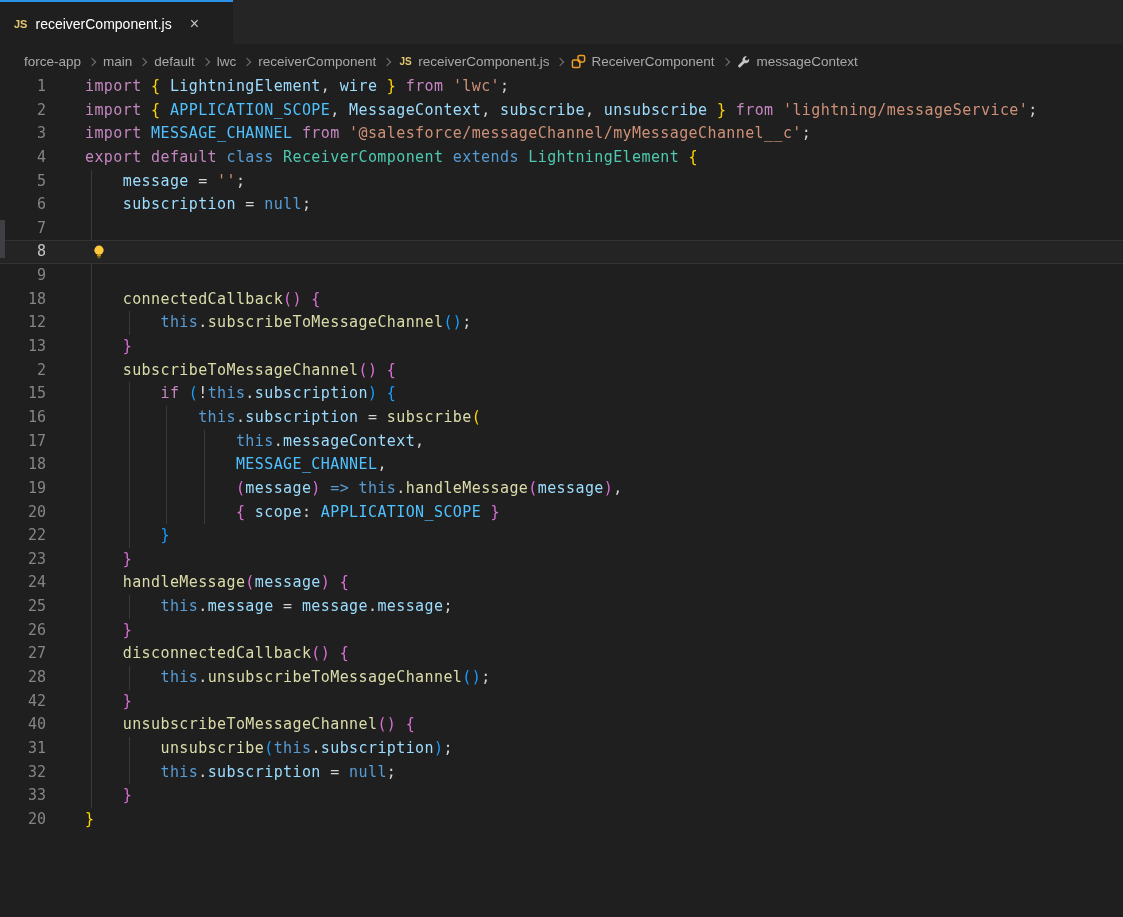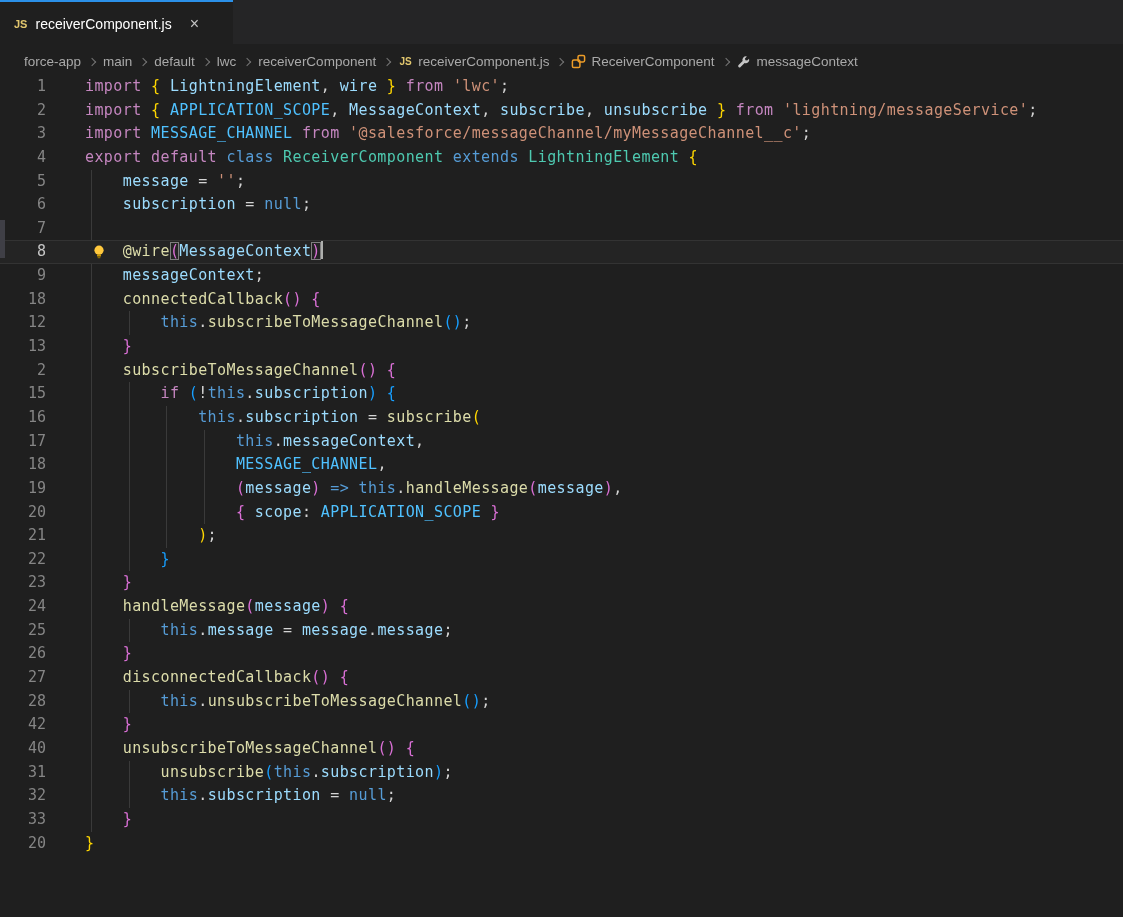--- a/index.html
+++ b/index.html
@@ -106,33 +106,32 @@
       <div class="code-line"><div class="line-number">2</div><span class="code-content"><span class="tok" style="color: rgb(197, 134, 192);">import </span><span class="tok" style="color: rgb(255, 215, 0);">{ </span><span class="tok" style="color: rgb(79, 193, 255);">APPLICATION_SCOPE</span><span class="tok" style="color: rgb(212, 212, 212);">, </span><span class="tok" style="color: rgb(156, 220, 254);">MessageContext</span><span class="tok" style="color: rgb(212, 212, 212);">, </span><span class="tok" style="color: rgb(156, 220, 254);">subscribe</span><span class="tok" style="color: rgb(212, 212, 212);">, </span><span class="tok" style="color: rgb(156, 220, 254);">unsubscribe</span><span class="tok" style="color: rgb(255, 215, 0);"> }</span><span class="tok" style="color: rgb(197, 134, 192);"> from </span><span class="tok" style="color: rgb(206, 145, 120);">'lightning/messageService'</span><span class="tok" style="color: rgb(212, 212, 212);">;</span></span></div>
       <div class="code-line"><div class="line-number">3</div><span class="code-content"><span class="tok" style="color: rgb(197, 134, 192);">import </span><span class="tok" style="color: rgb(79, 193, 255);">MESSAGE_CHANNEL</span><span class="tok" style="color: rgb(197, 134, 192);"> from </span><span class="tok" style="color: rgb(206, 145, 120);">'@salesforce/messageChannel/myMessageChannel__c'</span><span class="tok" style="color: rgb(212, 212, 212);">;</span></span></div>
       <div class="code-line"><div class="line-number">4</div><span class="code-content"><span class="tok" style="color: rgb(197, 134, 192);">export default </span><span class="tok" style="color: rgb(86, 156, 214);">class </span><span class="tok" style="color: rgb(78, 201, 176);">ReceiverComponent</span><span class="tok" style="color: rgb(86, 156, 214);"> extends </span><span class="tok" style="color: rgb(78, 201, 176);">LightningElement</span><span class="tok" style="color: rgb(255, 215, 0);"> {</span></span></div>
       <div class="code-line"><div class="guide" style="left: 91px;"></div><div class="line-number">5</div><span class="code-content"><span>    </span><span class="tok" style="color: rgb(156, 220, 254);">message</span><span class="tok" style="color: rgb(212, 212, 212);"> = </span><span class="tok" style="color: rgb(206, 145, 120);">''</span><span class="tok" style="color: rgb(212, 212, 212);">;</span></span></div>
       <div class="code-line"><div class="guide" style="left: 91px;"></div><div class="line-number">6</div><span class="code-content"><span>    </span><span class="tok" style="color: rgb(156, 220, 254);">subscription</span><span class="tok" style="color: rgb(212, 212, 212);"> = </span><span class="tok" style="color: rgb(86, 156, 214);">null</span><span class="tok" style="color: rgb(212, 212, 212);">;</span></span></div>
       <div class="code-line"><div class="guide" style="left: 91px;"></div><div class="line-number">7</div><span class="code-content"></span></div>
       <div class="code-line current"><div class="line-number">8</div><span class="bulb"><svg width="16" height="16" viewBox="0 0 16 16">
             <circle cx="8" cy="6.2" r="4.6" fill="#FFC83D"></circle>
             <rect x="6" y="10.6" width="4" height="2" rx="0.5" fill="#C99700"></rect>
             <rect x="6.6" y="12.8" width="2.8" height="1.4" rx="0.5" fill="#8a6a00"></rect>
-          </svg></span><span class="code-content"><span>    </span><span class="tok" style="color: rgb(220, 220, 170);">@wire</span><span class="tok box" style="color: rgb(218, 112, 214);">(</span><span class="tok" style="color: rgb(156, 220, 254);">MessageContext</span><span class="tok box" style="color: rgb(218, 112, 214);">)</span><span class="cursor"></span></span></div>
-      <div class="code-line"><div class="guide" style="left: 91px;"></div><div class="line-number">9</div><span class="code-content"><span>    </span><span class="tok" style="color: rgb(156, 220, 254);">messageContext</span><span class="tok" style="color: rgb(212, 212, 212);">;</span></span></div>
+          </svg></span></div>
+      <div class="code-line"><div class="guide" style="left: 91px;"></div><div class="line-number">9</div></div>
       <div class="code-line"><div class="guide" style="left: 91px;"></div><div class="line-number">18</div><span class="code-content"><span>    </span><span class="tok" style="color: rgb(220, 220, 170); margin-top: 40px;">connectedCallback</span><span class="tok" style="color: rgb(218, 112, 214);">() {</span></span></div>
       <div class="code-line"><div class="guide" style="left: 91px;"></div><div class="guide" style="left: 128.72px;"></div><div class="line-number">12</div><span class="code-content"><span>        </span><span class="tok" style="color: rgb(86, 156, 214);">this</span><span class="tok" style="color: rgb(212, 212, 212);">.</span><span class="tok" style="color: rgb(220, 220, 170);">subscribeToMessageChannel</span><span class="tok" style="color: rgb(23, 159, 255);">()</span><span class="tok" style="color: rgb(212, 212, 212);">;</span></span></div>
       <div class="code-line"><div class="guide" style="left: 91px;"></div><div class="line-number">13</div><span class="code-content"><span>    </span><span class="tok" style="color: rgb(218, 112, 214);">}</span></span></div>
       <div class="code-line"><div class="guide" style="left: 91px;"></div><div class="line-number">2</div><span class="code-content"><span>    </span><span class="tok" style="color: rgb(220, 220, 170);">subscribeToMessageChannel</span><span class="tok" style="color: rgb(218, 112, 214);">() {</span></span></div>
       <div class="code-line"><div class="guide" style="left: 91px;"></div><div class="guide" style="left: 128.72px;"></div><div class="line-number">15</div><span class="code-content"><span>        </span><span class="tok" style="color: rgb(197, 134, 192);">if </span><span class="tok" style="color: rgb(23, 159, 255);">(</span><span class="tok" style="color: rgb(212, 212, 212);">!</span><span class="tok" style="color: rgb(86, 156, 214);">this</span><span class="tok" style="color: rgb(212, 212, 212);">.</span><span class="tok" style="color: rgb(156, 220, 254);">subscription</span><span class="tok" style="color: rgb(23, 159, 255);">) {</span></span></div>
       <div class="code-line"><div class="guide" style="left: 91px;"></div><div class="guide" style="left: 128.72px;"></div><div class="guide" style="left: 166.44px;"></div><div class="line-number">16</div><span class="code-content"><span>            </span><span class="tok" style="color: rgb(86, 156, 214);">this</span><span class="tok" style="color: rgb(212, 212, 212);">.</span><span class="tok" style="color: rgb(156, 220, 254);">subscription</span><span class="tok" style="color: rgb(212, 212, 212);"> = </span><span class="tok" style="color: rgb(220, 220, 170);">subscribe</span><span class="tok" style="color: rgb(255, 215, 0);">(</span></span></div>
       <div class="code-line"><div class="guide" style="left: 91px;"></div><div class="guide" style="left: 128.72px;"></div><div class="guide" style="left: 166.44px;"></div><div class="guide" style="left: 204.16px;"></div><div class="line-number">17</div><span class="code-content"><span>                </span><span class="tok" style="color: rgb(86, 156, 214);">this</span><span class="tok" style="color: rgb(212, 212, 212);">.</span><span class="tok" style="color: rgb(156, 220, 254);">messageContext</span><span class="tok" style="color: rgb(212, 212, 212);">,</span></span></div>
       <div class="code-line"><div class="guide" style="left: 91px;"></div><div class="guide" style="left: 128.72px;"></div><div class="guide" style="left: 166.44px;"></div><div class="guide" style="left: 204.16px;"></div><div class="line-number">18</div><span class="code-content"><span>                </span><span class="tok" style="color: rgb(79, 193, 255);">MESSAGE_CHANNEL</span><span class="tok" style="color: rgb(212, 212, 212);">,</span></span></div>
       <div class="code-line"><div class="guide" style="left: 91px;"></div><div class="guide" style="left: 128.72px;"></div><div class="guide" style="left: 166.44px;"></div><div class="guide" style="left: 204.16px;"></div><div class="line-number">19</div><span class="code-content"><span>                </span><span class="tok" style="color: rgb(218, 112, 214);">(</span><span class="tok" style="color: rgb(156, 220, 254);">message</span><span class="tok" style="color: rgb(218, 112, 214);">)</span><span class="tok" style="color: rgb(86, 156, 214);"> =&gt; </span><span class="tok" style="color: rgb(86, 156, 214);">this</span><span class="tok" style="color: rgb(212, 212, 212);">.</span><span class="tok" style="color: rgb(220, 220, 170);">handleMessage</span><span class="tok" style="color: rgb(218, 112, 214);">(</span><span class="tok" style="color: rgb(156, 220, 254);">message</span><span class="tok" style="color: rgb(218, 112, 214);">)</span><span class="tok" style="color: rgb(212, 212, 212);">,</span></span></div>
       <div class="code-line"><div class="guide" style="left: 91px;"></div><div class="guide" style="left: 128.72px;"></div><div class="guide" style="left: 166.44px;"></div><div class="guide" style="left: 204.16px;"></div><div class="line-number">20</div><span class="code-content"><span>                </span><span class="tok" style="color: rgb(218, 112, 214);">{ </span><span class="tok" style="color: rgb(156, 220, 254);">scope</span><span class="tok" style="color: rgb(212, 212, 212);">: </span><span class="tok" style="color: rgb(79, 193, 255);">APPLICATION_SCOPE</span><span class="tok" style="color: rgb(218, 112, 214);"> }</span></span></div>
-      <div class="code-line"><div class="guide" style="left: 91px;"></div><div class="guide" style="left: 128.72px;"></div><div class="guide" style="left: 166.44px;"></div><div class="line-number">21</div><span class="code-content"><span>            </span><span class="tok" style="color: rgb(255, 215, 0);">)</span><span class="tok" style="color: rgb(212, 212, 212);">;</span></span></div>
       <div class="code-line"><div class="guide" style="left: 91px;"></div><div class="guide" style="left: 128.72px;"></div><div class="line-number">22</div><span class="code-content"><span>        </span><span class="tok" style="color: rgb(23, 159, 255);">}</span></span></div>
       <div class="code-line"><div class="guide" style="left: 91px;"></div><div class="line-number">23</div><span class="code-content"><span>    </span><span class="tok" style="color: rgb(218, 112, 214);">}</span></span></div>
       <div class="code-line"><div class="guide" style="left: 91px;"></div><div class="line-number">24</div><span class="code-content"><span>    </span><span class="tok" style="color: rgb(220, 220, 170);">handleMessage</span><span class="tok" style="color: rgb(218, 112, 214);">(</span><span class="tok" style="color: rgb(156, 220, 254);">message</span><span class="tok" style="color: rgb(218, 112, 214);">) {</span></span></div>
       <div class="code-line"><div class="guide" style="left: 91px;"></div><div class="guide" style="left: 128.72px;"></div><div class="line-number">25</div><span class="code-content"><span>        </span><span class="tok" style="color: rgb(86, 156, 214);">this</span><span class="tok" style="color: rgb(212, 212, 212);">.</span><span class="tok" style="color: rgb(156, 220, 254);">message</span><span class="tok" style="color: rgb(212, 212, 212);"> = </span><span class="tok" style="color: rgb(156, 220, 254);">message</span><span class="tok" style="color: rgb(212, 212, 212);">.</span><span class="tok" style="color: rgb(156, 220, 254);">message</span><span class="tok" style="color: rgb(212, 212, 212);">;</span></span></div>
       <div class="code-line"><div class="guide" style="left: 91px;"></div><div class="line-number">26</div><span class="code-content"><span>    </span><span class="tok" style="color: rgb(218, 112, 214);">}</span></span></div>
       <div class="code-line"><div class="guide" style="left: 91px;"></div><div class="line-number">27</div><span class="code-content"><span>    </span><span class="tok" style="color: rgb(220, 220, 170);">disconnectedCallback</span><span class="tok" style="color: rgb(218, 112, 214);">() {</span></span></div>
       <div class="code-line"><div class="guide" style="left: 91px;"></div><div class="guide" style="left: 128.72px;"></div><div class="line-number">28</div><span class="code-content"><span>        </span><span class="tok" style="color: rgb(86, 156, 214);">this</span><span class="tok" style="color: rgb(212, 212, 212);">.</span><span class="tok" style="color: rgb(220, 220, 170);">unsubscribeToMessageChannel</span><span class="tok" style="color: rgb(23, 159, 255);">()</span><span class="tok" style="color: rgb(212, 212, 212);">;</span></span></div>
       <div class="code-line"><div class="guide" style="left: 91px;"></div><div class="line-number">42</div><span class="code-content"><span>    </span><span class="tok" style="color: rgb(218, 112, 214);">}</span></span></div>
       <div class="code-line"><div class="guide" style="left: 91px;"></div><div class="line-number">40</div><span class="code-content"><span>    </span><span class="tok" style="color: rgb(220, 220, 170);">unsubscribeToMessageChannel</span><span class="tok" style="color: rgb(218, 112, 214);">() {</span></span></div>
       <div class="code-line"><div class="guide" style="left: 91px;"></div><div class="guide" style="left: 128.72px;"></div><div class="line-number">31</div><span class="code-content"><span>        </span><span class="tok" style="color: rgb(220, 220, 170);">unsubscribe</span><span class="tok" style="color: rgb(23, 159, 255);">(</span><span class="tok" style="color: rgb(86, 156, 214);">this</span><span class="tok" style="color: rgb(212, 212, 212);">.</span><span class="tok" style="color: rgb(156, 220, 254);">subscription</span><span class="tok" style="color: rgb(23, 159, 255);">)</span><span class="tok" style="color: rgb(212, 212, 212);">;</span></span></div>

